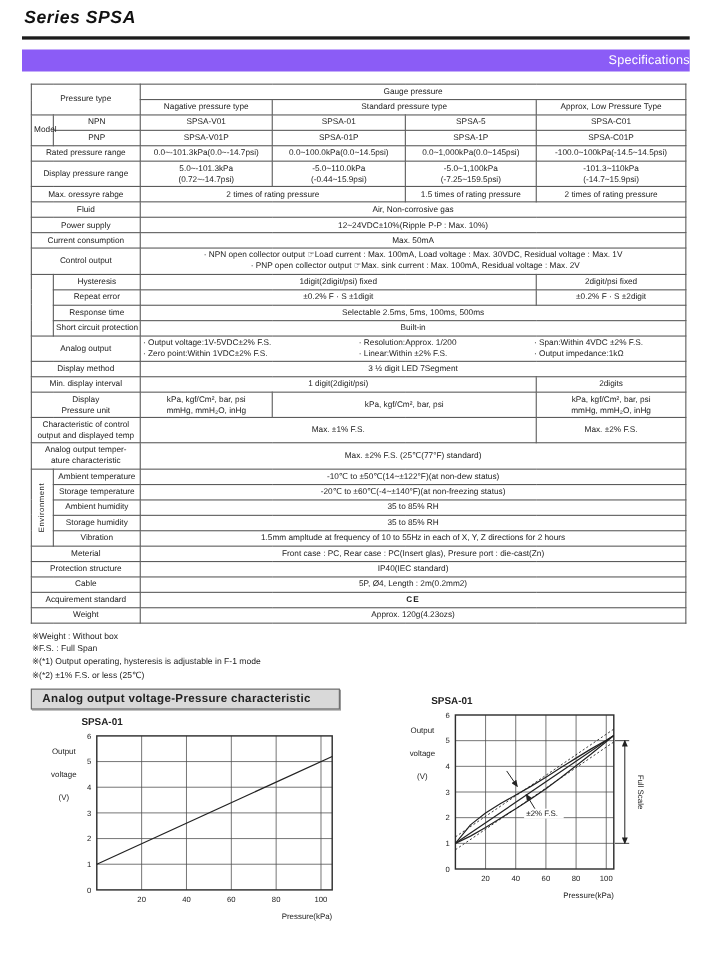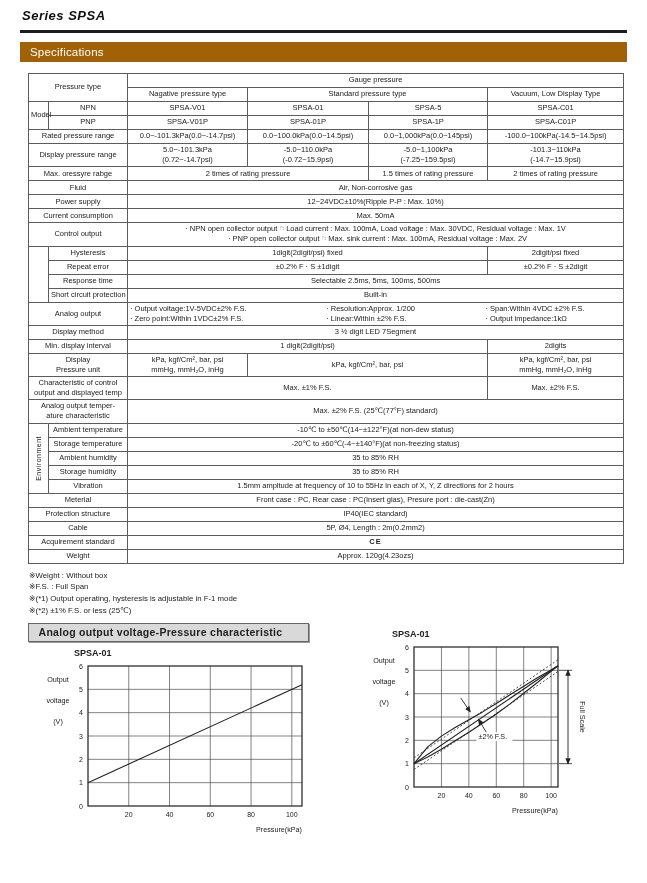--- a/index.html
+++ b/index.html
@@ -1,20 +1,20 @@
 <!DOCTYPE html>
 <html><head>
 <meta charset="utf-8">
 <style>
   html,body{margin:0;padding:0;background:#fff;}
   body{width:647px;height:883px;font-family:"Liberation Sans","DejaVu Sans",sans-serif;color:#222;position:relative;overflow:hidden;}
   .page{padding:8px 20px 0 20px;}
-  .title{font-size:13px;font-weight:bold;font-style:italic;color:#111;letter-spacing:0.5px;padding-left:2px;}
+  .title{font-size:16px;font-weight:bold;font-style:italic;color:#111;letter-spacing:0.5px;padding-left:2px;}
   .title-rule{height:3px;background:#1c1c1c;margin-top:7px;}
-  .sec-bar{margin-top:9px;background:#a16207;color:#fff;font-size:11.5px;padding:4px 0 4px 10px;letter-spacing:0.2px;}
+  .sec-bar{margin-top:9px;background:#8b5cf6;color:#fff;font-size:11.5px;padding:4px 0 4px 10px;letter-spacing:0.2px;text-align:right;}
   .tbl-wrap{margin:11px 0 0 8px;}
   table.specs{border-collapse:collapse;table-layout:fixed;width:595px;border:1.5px solid #3a3a3a;}
   table.specs td{border:1px solid #5c5c5c;font-size:7.5px;text-align:center;vertical-align:middle;padding:1px 2px;height:11px;line-height:1.35;background:#fff;white-space:nowrap;}
   td.lbl{background:#eaeaea;text-align:left;padding-left:4px;}
   td.cen{text-align:center;}
   td.grp{background:#eaeaea;text-align:center;padding:0;font-size:7px;}
   td.egrp{background:#fff;}
   td.small{font-size:6.2px;}
   td.ce{font-size:11px;font-weight:bold;letter-spacing:1px;margin-top:41px;}
   td.vert{background:#eaeaea;padding:0;}
@@ -63,21 +63,21 @@
             </td>
           </tr>
           <tr>
             <td class="lbl cen">
               <div class="ln">Nagative pressure type</div>
             </td>
             <td colspan="2" class="lbl cen">
               <div class="ln">Standard pressure type</div>
             </td>
             <td class="lbl cen">
-              <div class="ln">Vacuum, Low Display Type</div>
+              <div class="ln">Approx, Low Pressure Type</div>
             </td>
           </tr>
           <tr>
             <td rowspan="2" class="grp">
               <div class="ln">Model</div>
             </td>
             <td class="lbl">
               <div class="ln">NPN</div>
             </td>
             <td>
@@ -130,21 +130,21 @@
           <tr>
             <td colspan="2" class="lbl">
               <div class="ln">Display pressure range</div>
             </td>
             <td>
               <div class="ln">5.0~-101.3kPa</div>
               <div class="ln">(0.72~-14.7psi)</div>
             </td>
             <td>
               <div class="ln">-5.0~110.0kPa</div>
-              <div class="ln">(-0.72~15.9psi)</div>
+              <div class="ln">(-0.44~15.9psi)</div>
             </td>
             <td>
               <div class="ln">-5.0~1,100kPa</div>
               <div class="ln">(-7.25~159.5psi)</div>
             </td>
             <td>
               <div class="ln">-101.3~110kPa</div>
               <div class="ln">(-14.7~15.9psi)</div>
             </td>
           </tr>

